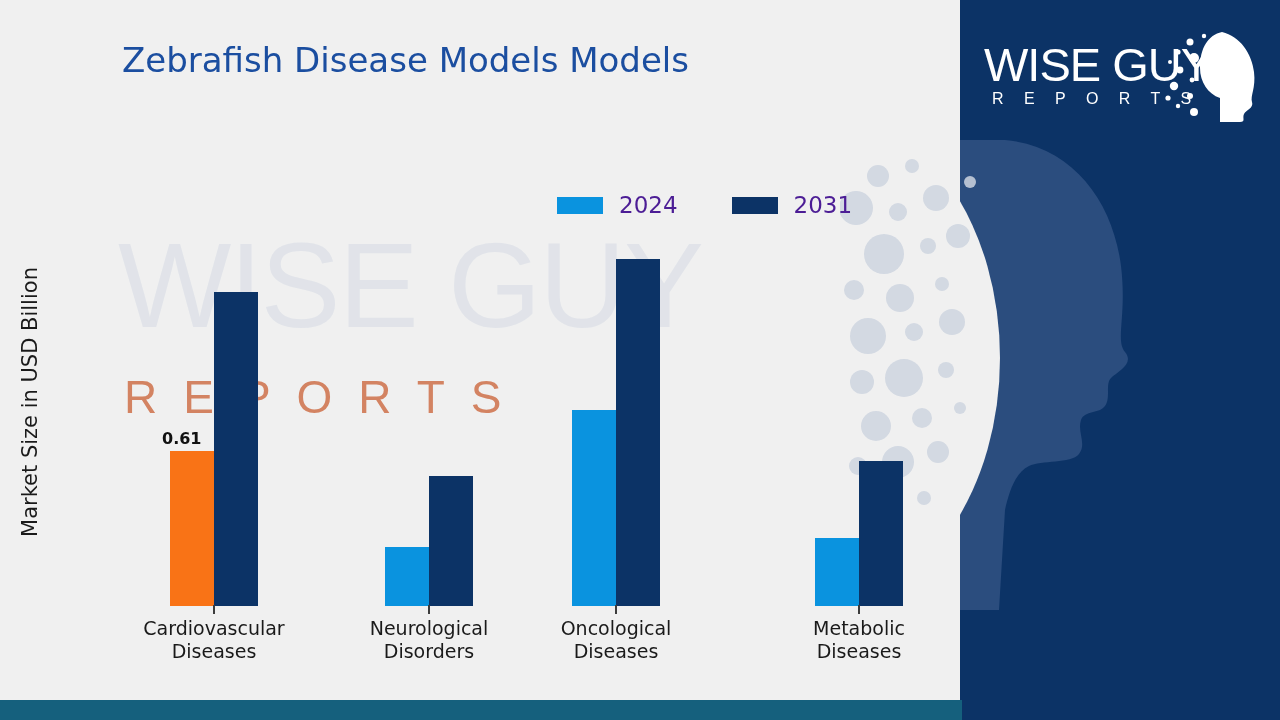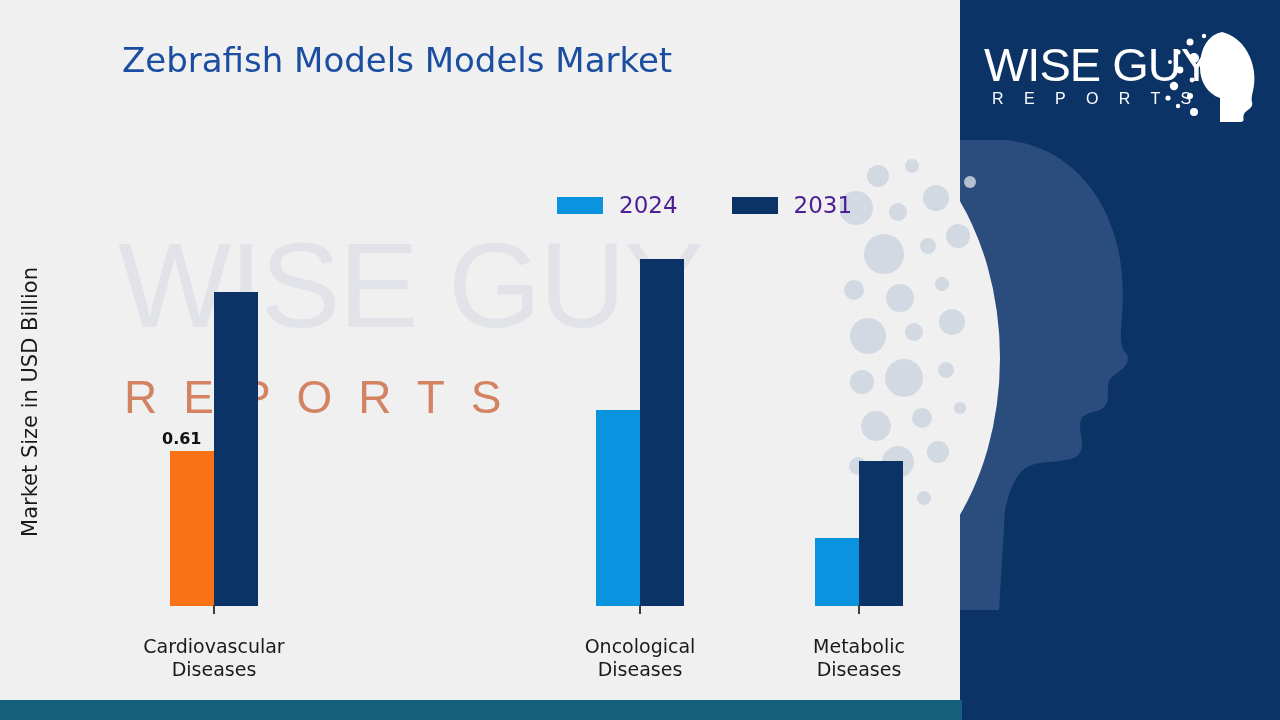--- a/index.html
+++ b/index.html
@@ -158,21 +158,21 @@
     position:absolute;
     left:43px; bottom:-8px;
     width:2px; height:9px;
     background:#3c3c3c;
   }
   .cat-label {
     position:absolute;
     top:100%;
     left:50%;
     transform:translateX(-50%);
-    margin-top:29px;
+    margin-top:11px;
     text-align:center;
     font-family:"DejaVu Sans", sans-serif;
     font-size:19px;
     line-height:23px;
     color:#1a1a1a;
     white-space:pre;
   }
 </style>
 </head>
 <body>
@@ -240,21 +240,21 @@
       <circle cx="26" cy="68" r="3"></circle>
         <circle cx="14" cy="78" r="2.2"></circle>
       <circle cx="30" cy="84" r="4"></circle>
         <circle cx="40" cy="8" r="2.2"></circle>
       <circle cx="6" cy="34" r="2"></circle>
         <circle cx="4" cy="70" r="2.6"></circle>
     </g>
   </svg>
 </div>
 
-<div id="chart-title">Zebrafish Models Models Market</div>
+<div id="chart-title">Zebrafish Disease Models Models</div>
 
 <div id="watermark">
   <div class="wm-main">WISE GUY</div>
   <div class="wm-sub">REPORTS</div>
 </div>
 
 <div id="plot-area">
 
   <div id="y-axis-label">Market Size in USD Billion</div>
 
@@ -272,21 +272,28 @@
   <div id="bars">
       <div class="bar-group" style="left: 170px; width: 88px;">
         <div class="bar series-2024" style="height: 155px; background: #f97316;">
           <span class="bar-value-label">0.61</span>
         </div>
         <div class="bar series-2032" style="height: 314.074px; background: rgb(12, 51, 102);"></div>
         <span class="tick"></span>
         <div class="cat-label">Cardiovascular
 Diseases</div>
       </div>
-      <div class="bar-group" style="left: 596px; width: 88px;">
+      <div class="bar-group" style="left: 385px; width: 88px;">
+        <div class="bar series-2024" style="height: 59.2593px; background: rgb(10, 147, 223);"></div>
+        <div class="bar series-2032" style="height: 130.37px; background: rgb(12, 51, 102);"></div>
+        <span class="tick"></span>
+        <div class="cat-label">Neurological
+Disorders</div>
+      </div>
+      <div class="bar-group" style="left: 572px; width: 88px;">
         <div class="bar series-2024" style="height: 195.556px; background: rgb(10, 147, 223);"></div>
         <div class="bar series-2032" style="height: 346.667px; background: rgb(12, 51, 102);"></div>
         <span class="tick"></span>
         <div class="cat-label">Oncological
 Diseases</div>
       </div>
       <div class="bar-group" style="left: 815px; width: 88px;">
         <div class="bar series-2024" style="height: 68.1481px; background: rgb(10, 147, 223);"></div>
         <div class="bar series-2032" style="height: 145.185px; background: rgb(12, 51, 102);"></div>
         <span class="tick"></span>

